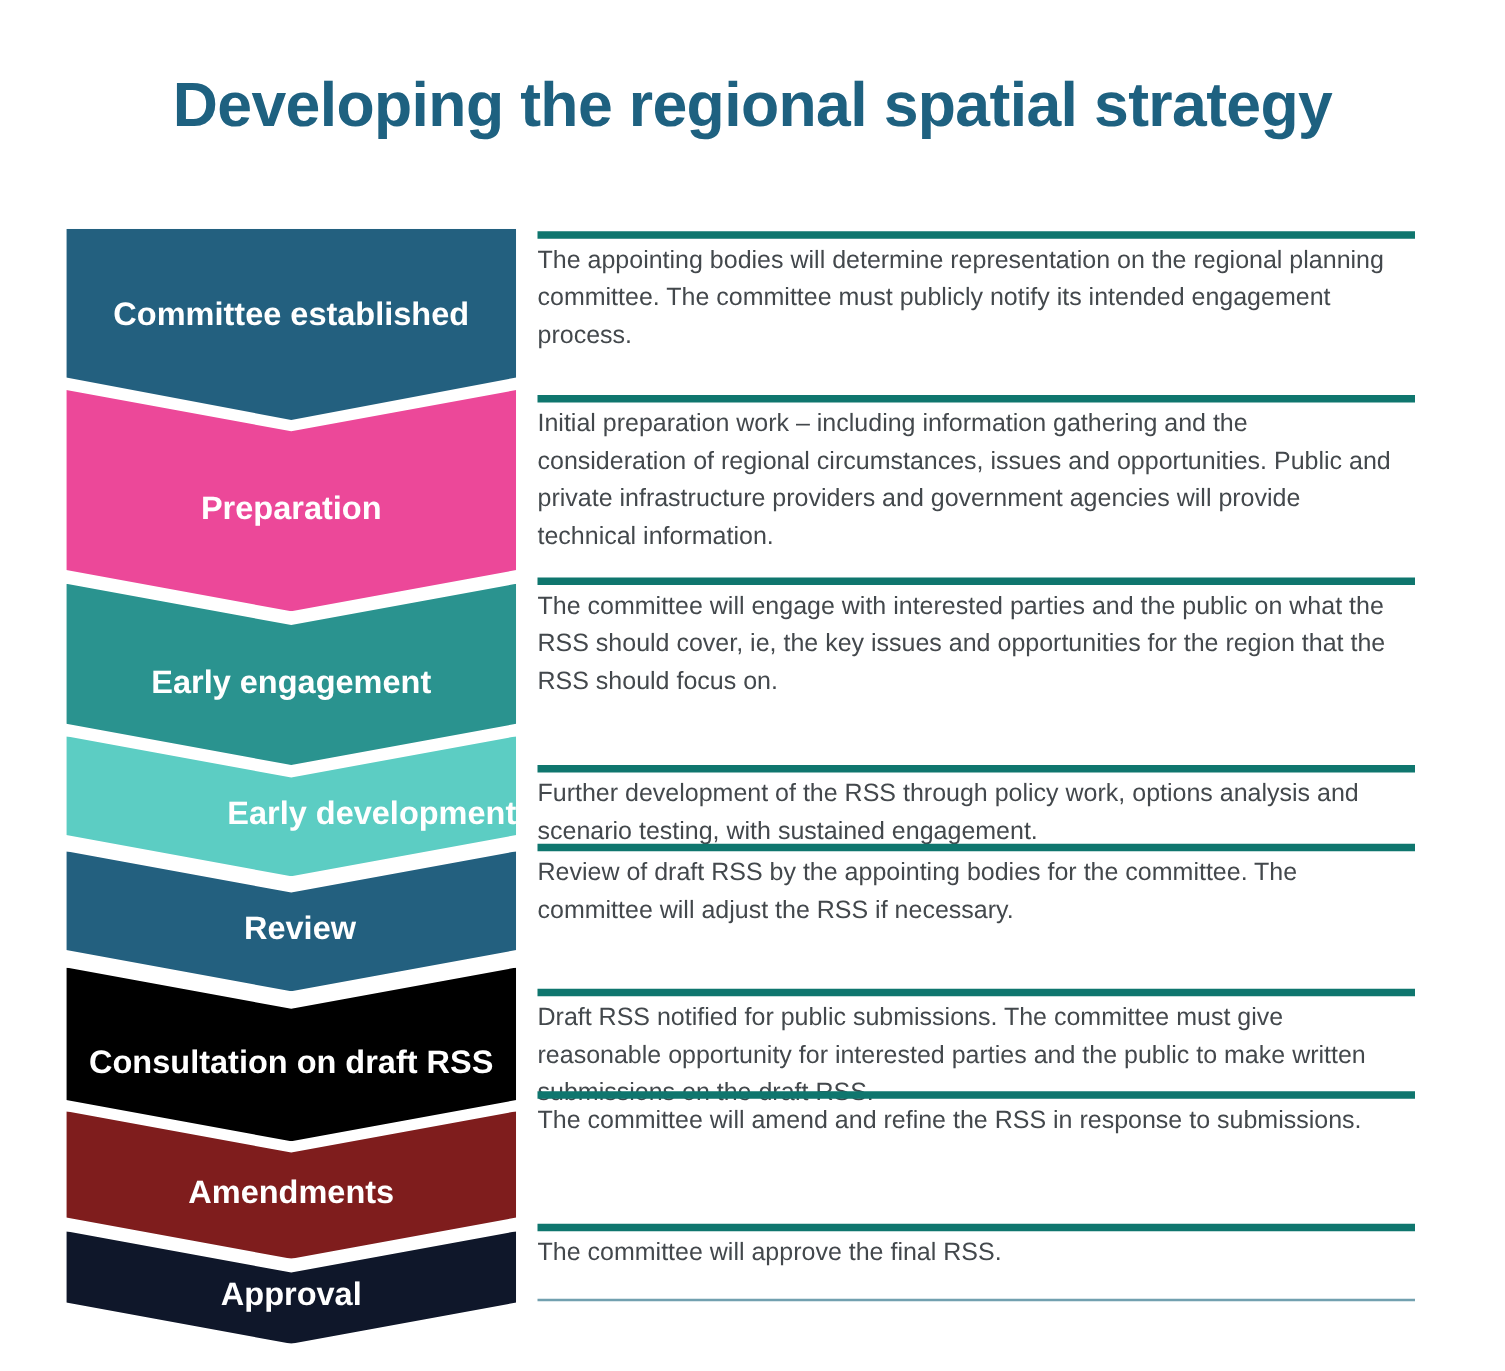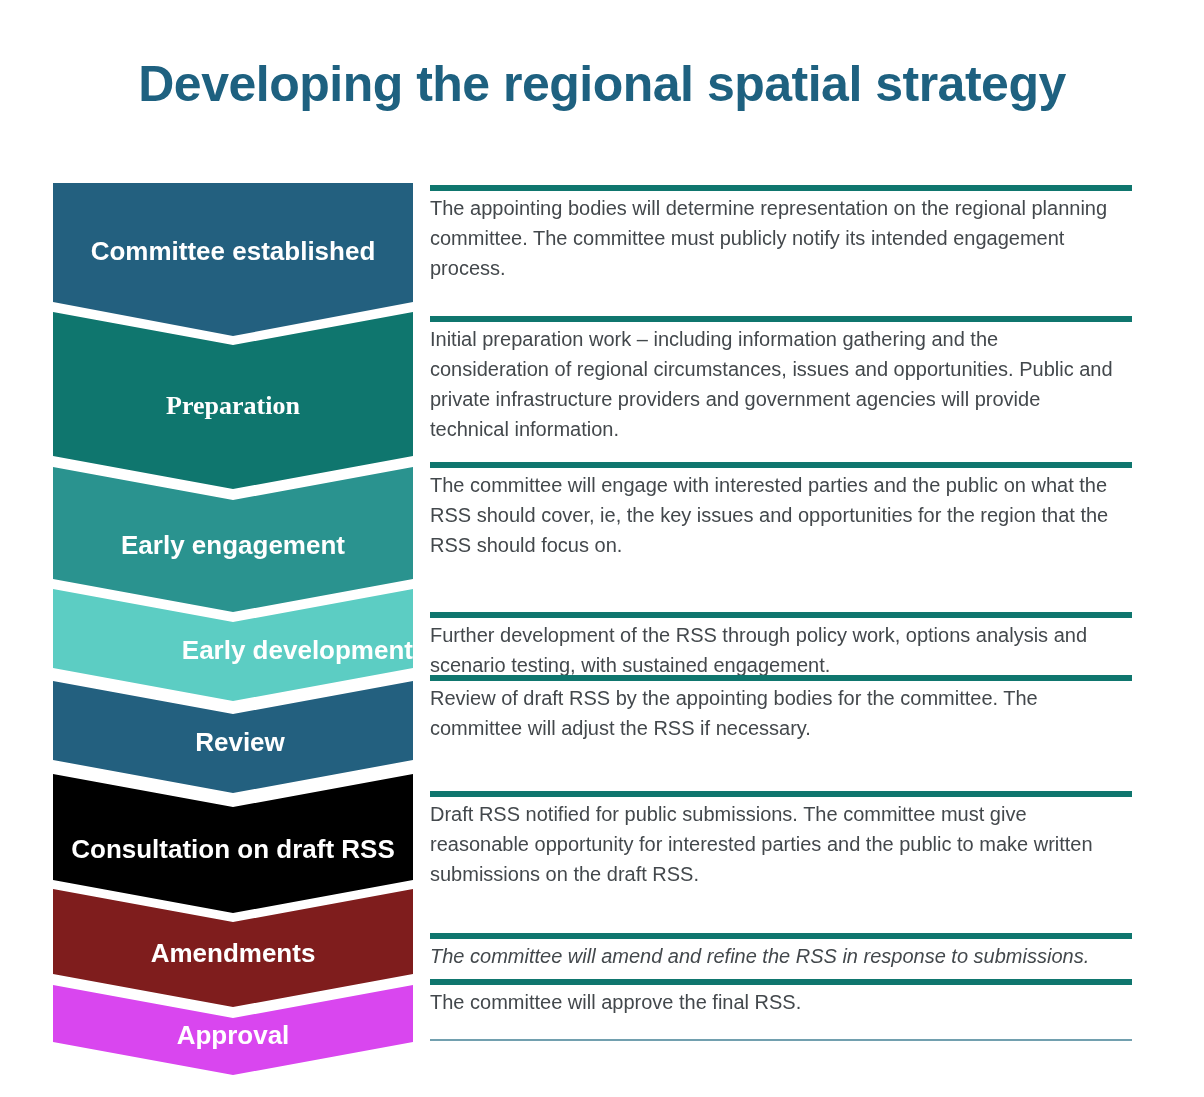--- a/index.html
+++ b/index.html
@@ -75,21 +75,21 @@
     font-size: 20px;
     line-height: 30px;
     color: #43484C;
   }
   #r1 { top: 185px; }
   #r2 { top: 292px; margin-top: 24px; }
   #r3 { top: 462px; }
   #r4 { top: 612px; }
   #r5 { top: 675px; }
   #r6 { top: 768px; margin-top: 23px; }
-  #r7 { top: 933px; font-style: italic; }
+  #r7 { top: 873px; }
   #r8 { top: 979px; }
   .end-line {
     position: absolute;
     left: 430px;
     top: 1039px;
     width: 702px;
     height: 0;
     border-top: 2px solid #72A0AF;
   }
 </style>
@@ -97,39 +97,39 @@
 <body>
 
 <div class="canvas">
 
   <div class="title">Developing the regional spatial strategy</div>
 
   <div>
     <div id="b1" class="chev chev-flat" style="background-color: rgb(35, 96, 127);">
       <span class="chev-label">Committee established</span>
     </div>
-    <div id="b2" class="chev chev-notch" style="background-color: #0f766e; font-family: Liberation Serif, serif;">
+    <div id="b2" class="chev chev-notch" style="background-color: #ec4899;">
       <span class="chev-label">Preparation</span>
     </div>
     <div id="b3" class="chev chev-notch" style="background-color: rgb(42, 147, 143);">
       <span class="chev-label">Early engagement</span>
     </div>
     <div id="b4" class="chev chev-notch" style="background-color: rgb(92, 205, 195);">
       <span class="chev-label">Early development</span>
     </div>
     <div id="b5" class="chev chev-notch" style="background-color: rgb(35, 96, 127); padding-left: 14px;">
       <span class="chev-label">Review</span>
     </div>
     <div id="b6" class="chev chev-notch" style="background-color: #000000;">
       <span class="chev-label">Consultation on draft RSS</span>
     </div>
     <div id="b7" class="chev chev-notch" style="background-color: #7f1d1d;">
       <span class="chev-label">Amendments</span>
     </div>
-    <div id="b8" class="chev chev-notch" style="background-color: #d946ef;">
+    <div id="b8" class="chev chev-notch" style="background-color: #0f172a;">
       <span class="chev-label">Approval</span>
     </div>
   </div>
 
   <div>
     <div id="r1" class="row">
       <p>The appointing bodies will determine representation on the regional planning committee. The committee must publicly notify its intended engagement process.</p>
     </div>
     <div id="r2" class="row">
       <p>Initial preparation work – including information gathering and the consideration of regional circumstances, issues and opportunities. Public and private infrastructure providers and government agencies will provide technical information.</p>

